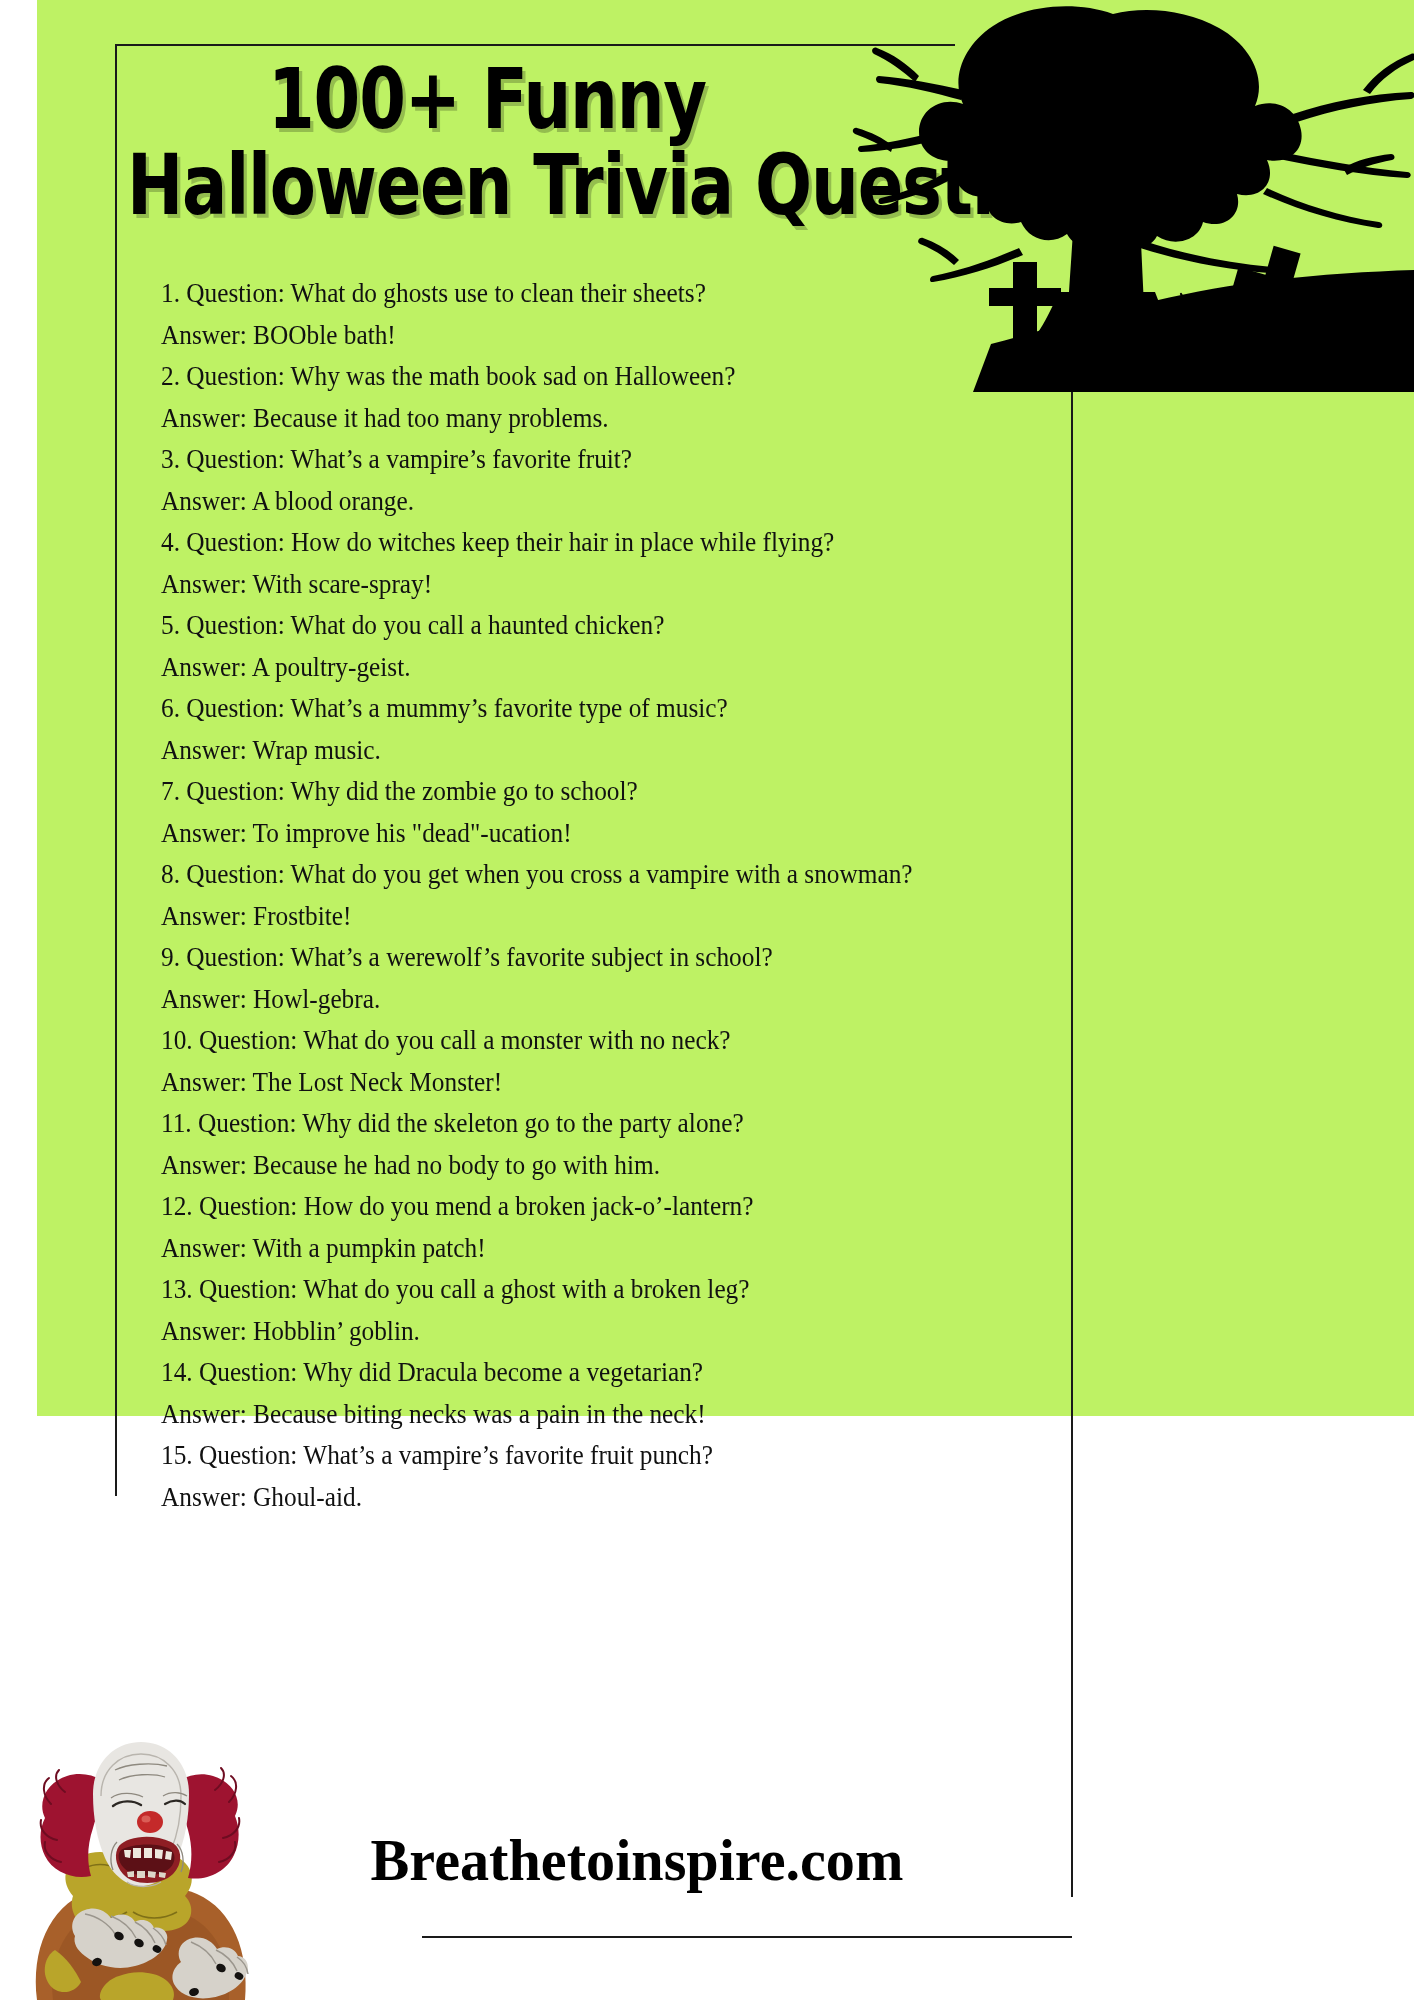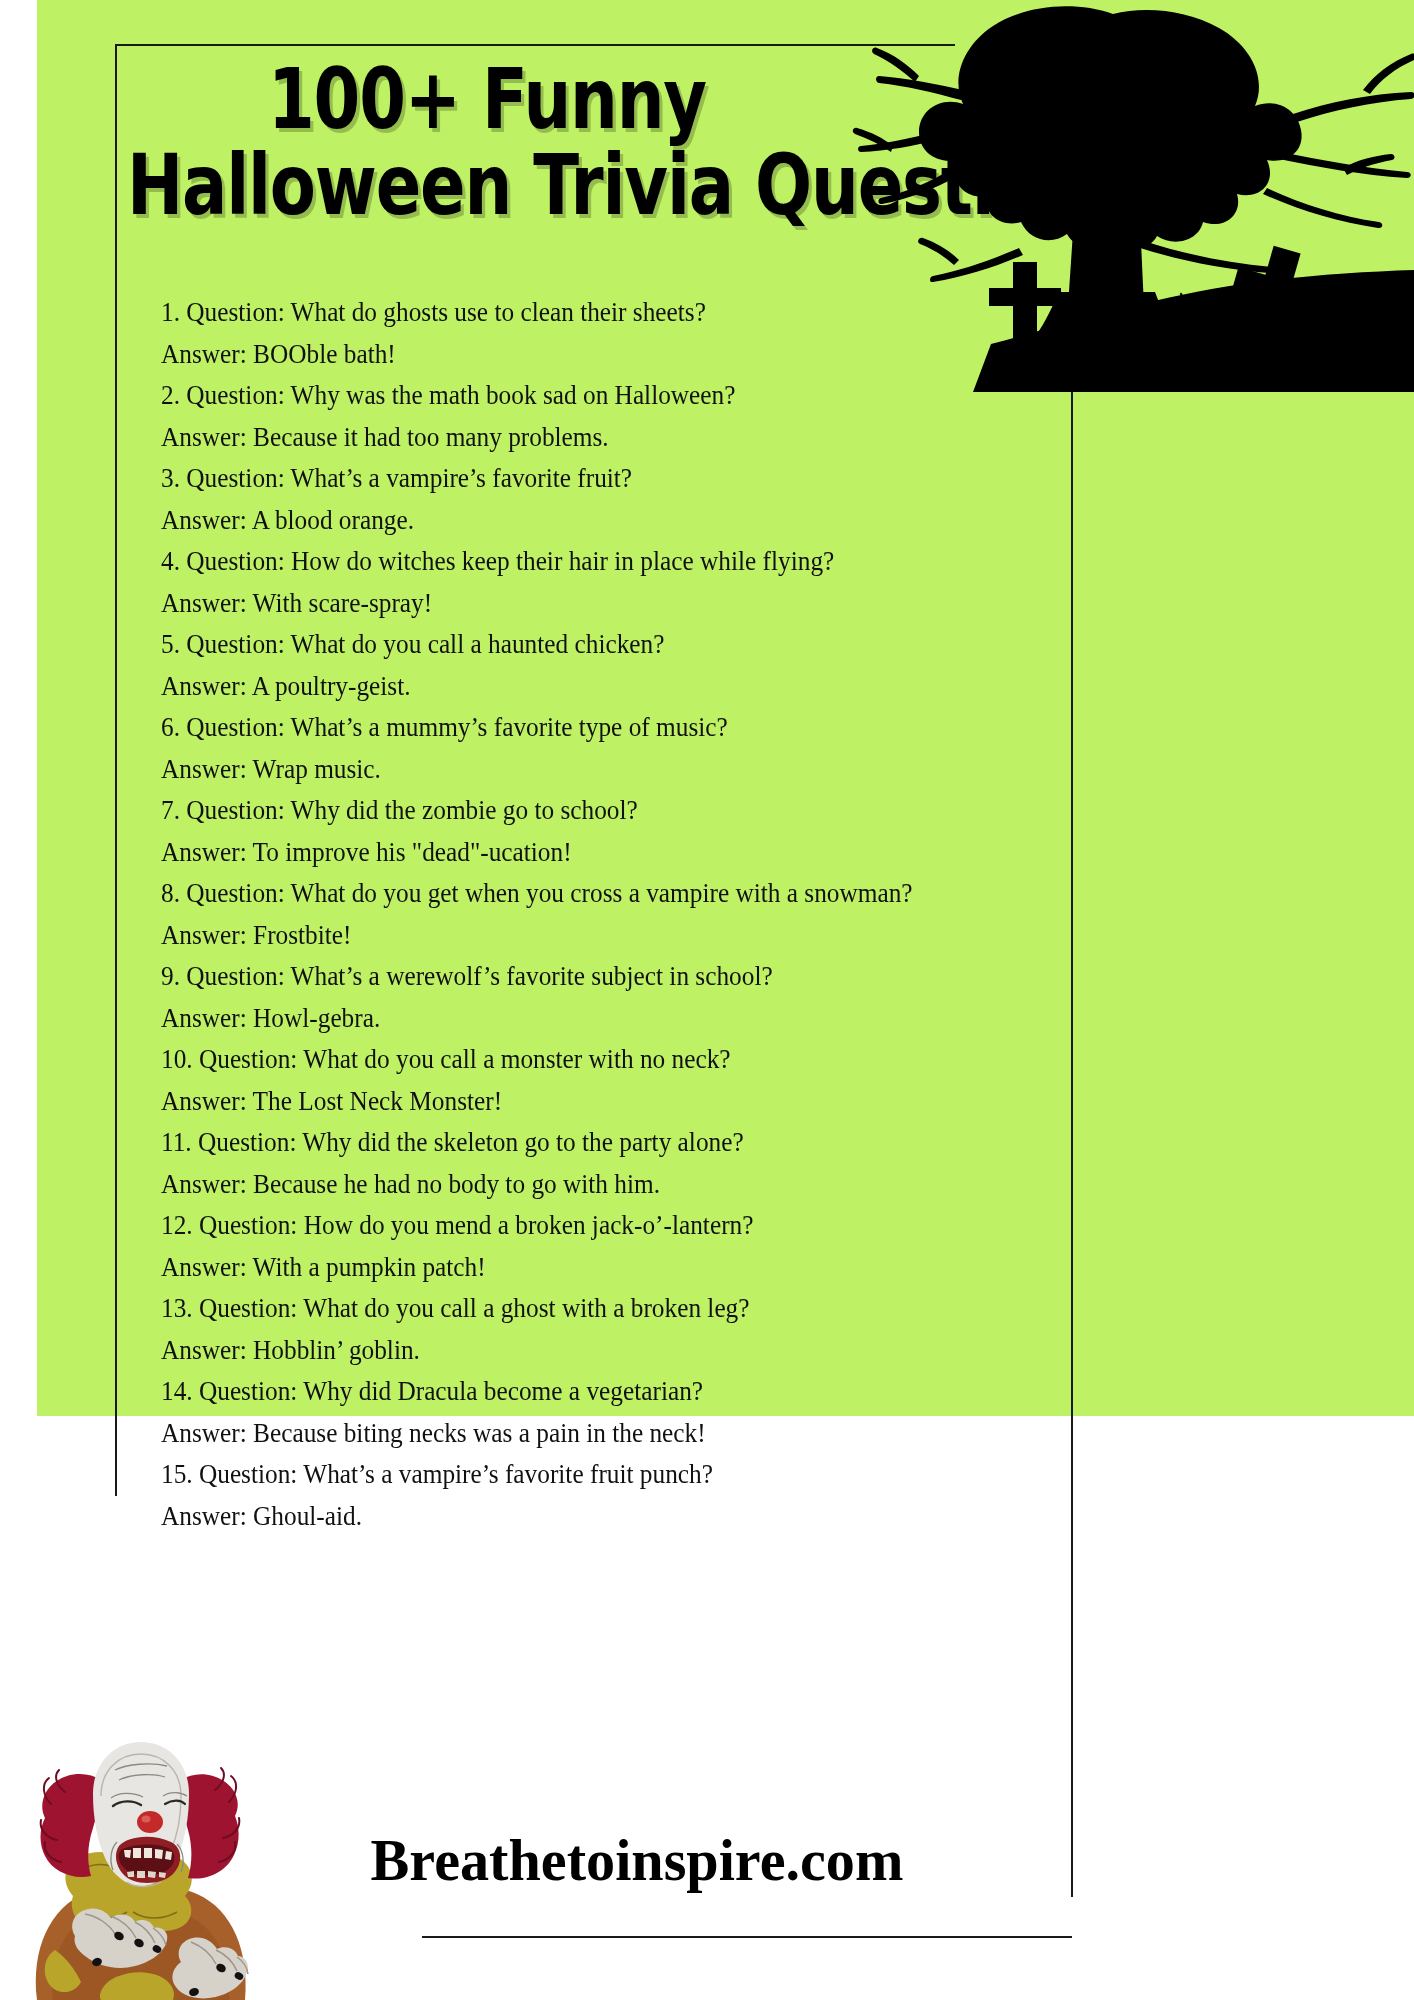--- a/index.html
+++ b/index.html
@@ -79,21 +79,21 @@
     white-space: nowrap;
     text-shadow: 4px 4px 0 rgba(0,0,0,0.22);
   }
   .title-line.l1 { font-size: 84px; }
   .title-line.l2 { font-size: 84px; margin-top: 4px; }
 
   
   .trivia {
     position: absolute;
     left: 124px;
-    top: 292px;
+    top: 273px;
     width: 900px;
     z-index: 5;
   }
   .t-line {
     font-family: "Liberation Serif", "DejaVu Serif", serif;
     font-size: 26.5px;
     line-height: 41.5px;
     color: #111111;
     white-space: nowrap;
     transform: scaleX(0.955);

